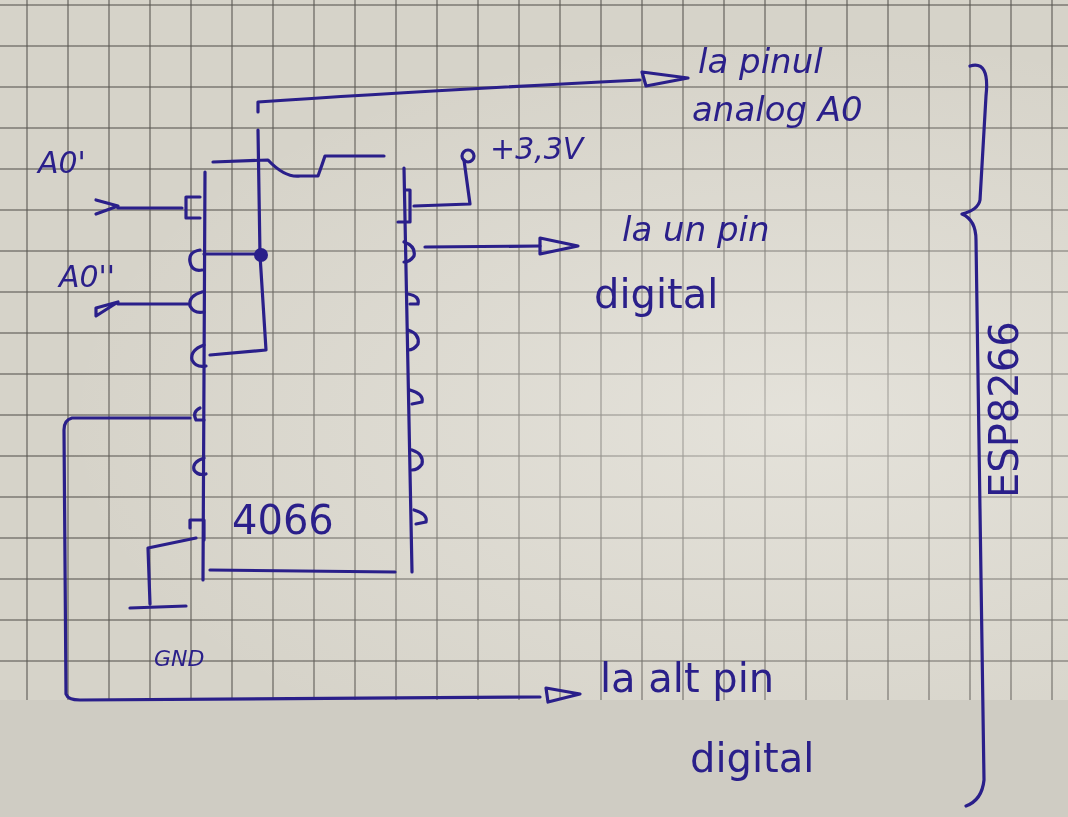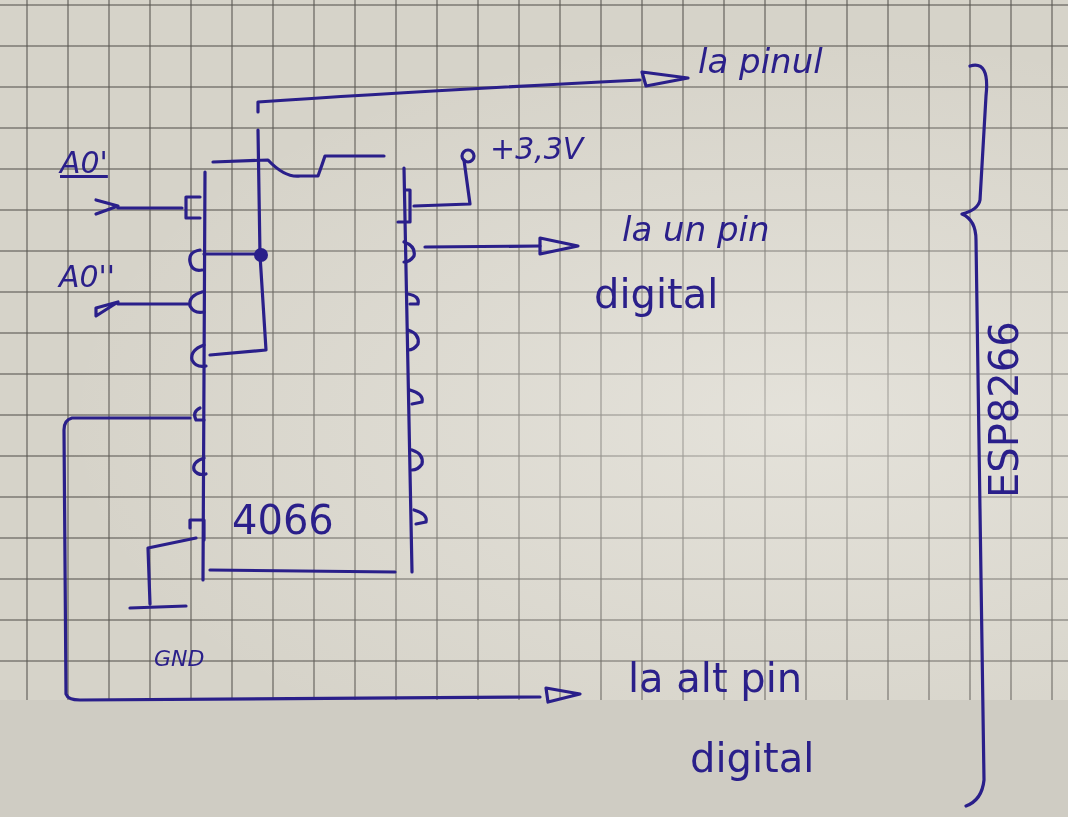--- a/index.html
+++ b/index.html
@@ -105,31 +105,32 @@
     <g>
       <path class="ink" d="M196 538 L148 548 L150 604 M130 608 L186 606"></path>
     </g>
 
     <g>
       <path class="ink" d="M970 66 Q990 60 986 96 L980 200 Q978 210 962 214 Q976 220 976 240 L984 780 Q982 800 966 806"></path>
     </g>
   </svg>
 
   <div class="label lg" style="left:698px;top:44px;">la pinul</div>
+  <div class="label lg" style="left:692px;top:92px;">analog A0</div>
 
   <div class="label md" style="left:490px;top:134px;text-align:center;">+3,3V</div>
 
   <div class="label lg" style="left:594px;top:212px;margin-left:28px;">la un pin</div>
   <div class="label big" style="left:594px;top:274px;">digital</div>
 
-  <div class="label md" style="left:60px;top:148px;text-decoration:underline;">A0'</div>
+  <div class="label md" style="left:38px;top:148px;">A0'</div>
   <div class="label md" style="left:38px;top:262px;margin-left:21px;">A0''</div>
 
   <div class="label big" style="left:232px;top:500px;">4066</div>
 
   <div class="label sm" style="left:154px;top:648px;">GND</div>
 
-  <div class="label big" style="left:600px;top:658px;padding-left:28px;">la alt pin</div>
+  <div class="label big" style="left:600px;top:658px;">la alt pin</div>
   <div class="label big" style="left:690px;top:738px;">digital</div>
 
   <div class="label big vertical" style="left:984px;top:498px;">ESP8266</div>
 
 </div>
 
 </body></html>

